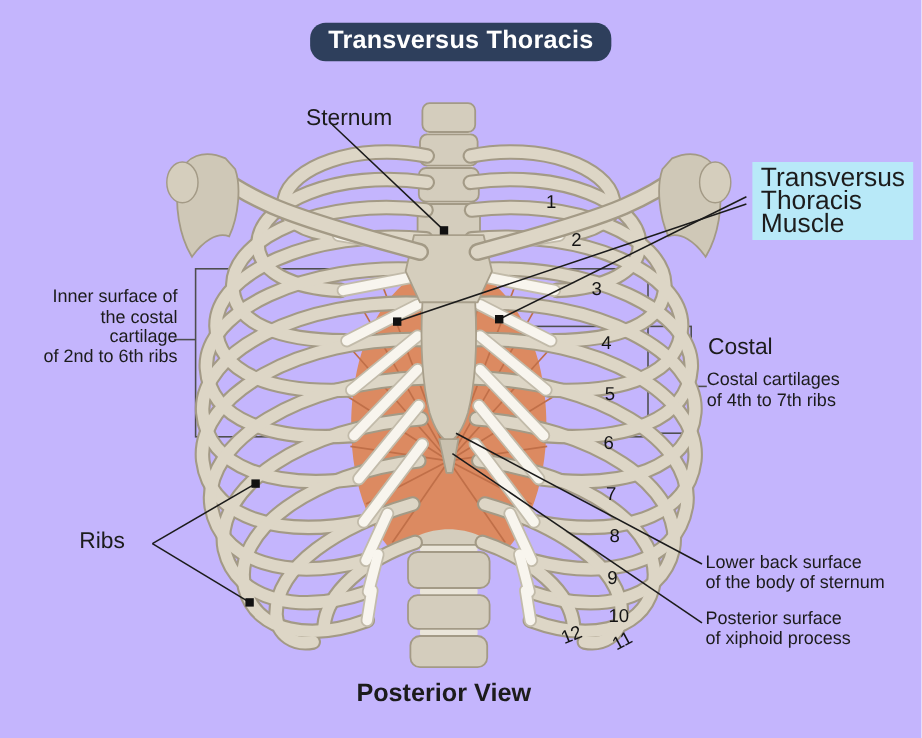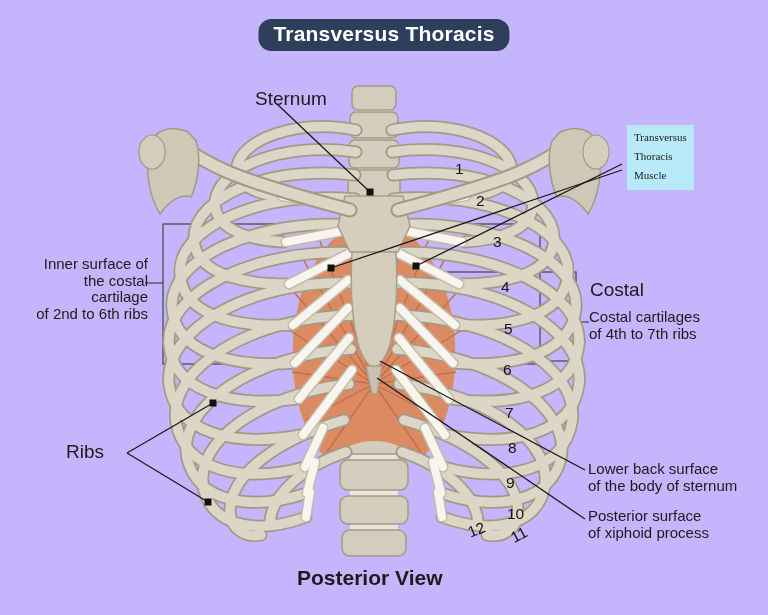--- a/index.html
+++ b/index.html
@@ -11,22 +11,22 @@
   .lbl{position:absolute;white-space:pre-line;}
   .banner{
     position:absolute;left:50%;top:19px;transform:translateX(-50%);
     background:#2e3f5c;color:#ffffff;font-weight:bold;font-size:21px;
     padding:3px 15px 5px;border-radius:13px;letter-spacing:.2px;white-space:nowrap;
   }
   .big{font-size:19px;}
   .small{font-size:15px;line-height:16.5px;}
   .right{text-align:right;}
   .muscle-tag{
-    position:absolute;left:627px;top:125px;background:#b8e9f8;
-    font-size:11px;line-height:19px;padding:3px 7px 5px;white-space:pre-line;font-family:Liberation Serif, serif;
+    position:absolute;left:627px;top:135px;background:#b8e9f8;
+    font-size:22px;line-height:19px;padding:3px 7px 5px;white-space:pre-line;
   }
   .anterior{position:absolute;left:297px;top:566px;font-weight:bold;font-size:21px;}
   .brand{position:absolute;right:8px;top:570px;text-align:right;color:#2e3f5c;}
   .brand .nm{font-weight:bold;font-size:15px;letter-spacing:-.2px;}
   .brand .sfx{display:block;font-size:8px;margin-top:-3px;color:#2e3f5c;}
   .ribnum{position:absolute;font-size:15.5px;color:#141414;}
 </style>
 </head>
 <body>
 
@@ -227,21 +227,21 @@
       <rect x="412.5" y="262.5" width="7" height="7"></rect>
       <rect x="209.5" y="399.5" width="7" height="7"></rect>
       <rect x="204.5" y="498.5" width="7" height="7"></rect>
     </g>
   </svg>
 
   <div class="banner">Transversus Thoracis</div>
 
   <div class="lbl big" style="left:207px;top:88px;margin-left:48px;">Sternum</div>
 
-  <div class="lbl small right" style="left:4px;top:256px;width:144px;text-align:right;">Inner surface of
+  <div class="lbl small right" style="left:4px;top:240px;width:144px;text-align:right;">Inner surface of
 the costal
 cartilage
 of 2nd to 6th ribs</div>
 
   <div class="lbl big" style="left:66px;top:441px;">Ribs</div>
 
   <div class="muscle-tag">Transversus
 Thoracis
 Muscle</div>
 

